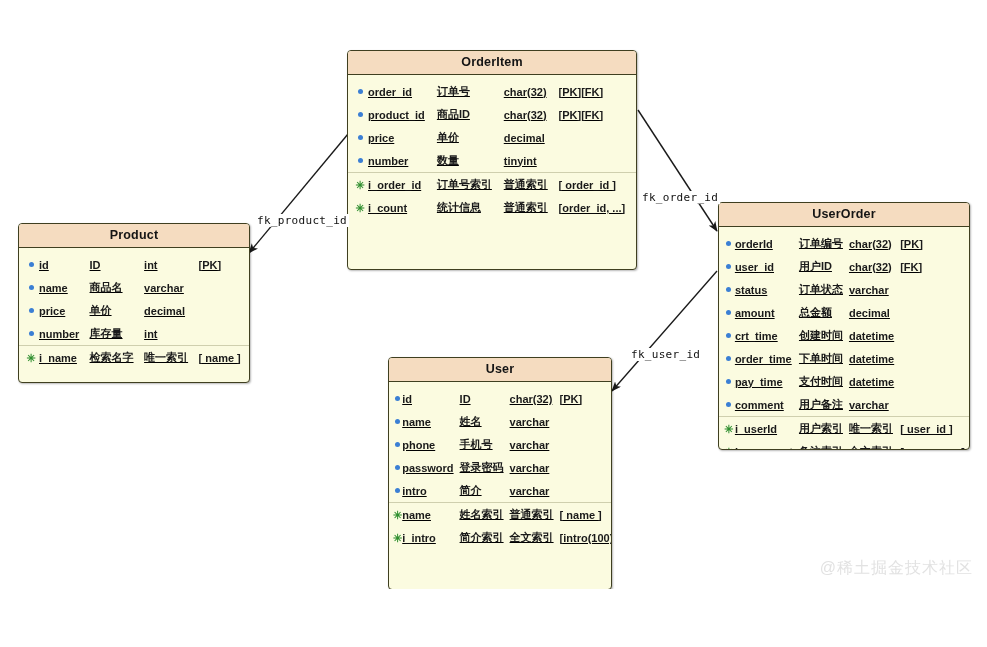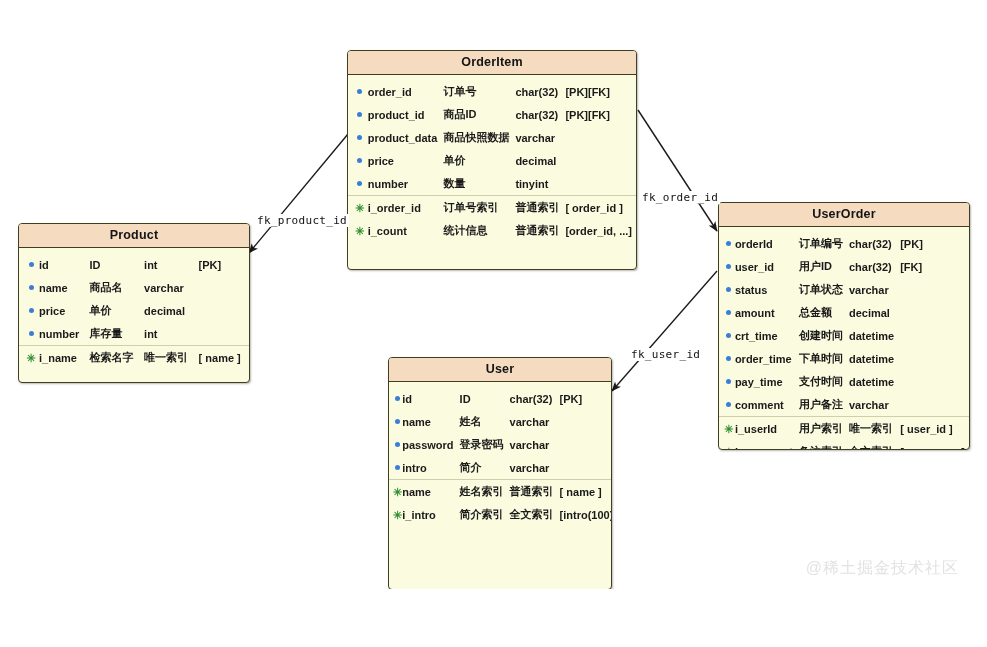--- a/index.html
+++ b/index.html
@@ -50,20 +50,21 @@
   .entity-body {
     padding: 5px 0 6px 0;
   }
   .rows {
     display: table;
     width: 100%;
     border-collapse: collapse;
   }
   .row {
     display: table-row;
+    text-decoration: underline;
   }
   .row > div {
     display: table-cell;
     vertical-align: middle;
     height: 23px;
     font-size: 11px;
     font-weight: bold;
     color: #1a1a1a;
     white-space: nowrap;
   }
@@ -108,21 +109,21 @@
     color: #111111;
     background: #ffffff;
     padding: 0 2px;
     white-space: nowrap;
     letter-spacing: 0.3px;
     margin-top: 24px;
   }
 
   .watermark {
     position: absolute;
-    right: 28px;
+    right: 14px;
     bottom: 10px;
     font-size: 16px;
     color: #e2e2e2;
     white-space: nowrap;
     letter-spacing: 1px;
   }
 </style>
 </head>
 <body>
 
@@ -155,27 +156,20 @@
             </div>
             <div class="row">
               <div class="c-mark"><span class="dot"></span></div>
               <div class="c-name">product_id</div>
               <div class="c-cn">商品ID</div>
               <div class="c-type">char(32)</div>
               <div class="c-key">[PK][FK]</div>
             </div>
             <div class="row">
               <div class="c-mark"><span class="dot"></span></div>
-              <div class="c-name">product_data</div>
-              <div class="c-cn">商品快照数据</div>
-              <div class="c-type">varchar</div>
-              <div class="c-key"></div>
-            </div>
-            <div class="row">
-              <div class="c-mark"><span class="dot"></span></div>
               <div class="c-name">price</div>
               <div class="c-cn">单价</div>
               <div class="c-type">decimal</div>
               <div class="c-key"></div>
             </div>
             <div class="row">
               <div class="c-mark"><span class="dot"></span></div>
               <div class="c-name">number</div>
               <div class="c-cn">数量</div>
               <div class="c-type">tinyint</div>
@@ -325,20 +319,27 @@
               <div class="c-mark"><span class="dot"></span></div>
               <div class="c-name">id</div>
               <div class="c-cn">ID</div>
               <div class="c-type">char(32)</div>
               <div class="c-key">[PK]</div>
             </div>
             <div class="row">
               <div class="c-mark"><span class="dot"></span></div>
               <div class="c-name">name</div>
               <div class="c-cn">姓名</div>
+              <div class="c-type">varchar</div>
+              <div class="c-key"></div>
+            </div>
+            <div class="row">
+              <div class="c-mark"><span class="dot"></span></div>
+              <div class="c-name">phone</div>
+              <div class="c-cn">手机号</div>
               <div class="c-type">varchar</div>
               <div class="c-key"></div>
             </div>
             <div class="row">
               <div class="c-mark"><span class="dot"></span></div>
               <div class="c-name">password</div>
               <div class="c-cn">登录密码</div>
               <div class="c-type">varchar</div>
               <div class="c-key"></div>
             </div>

